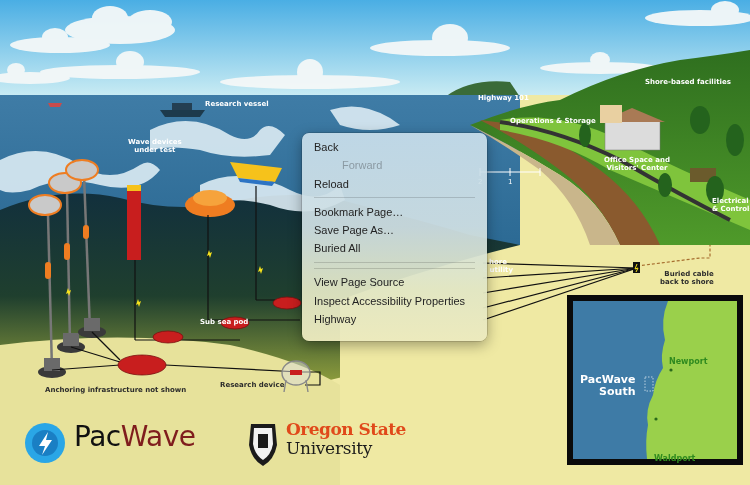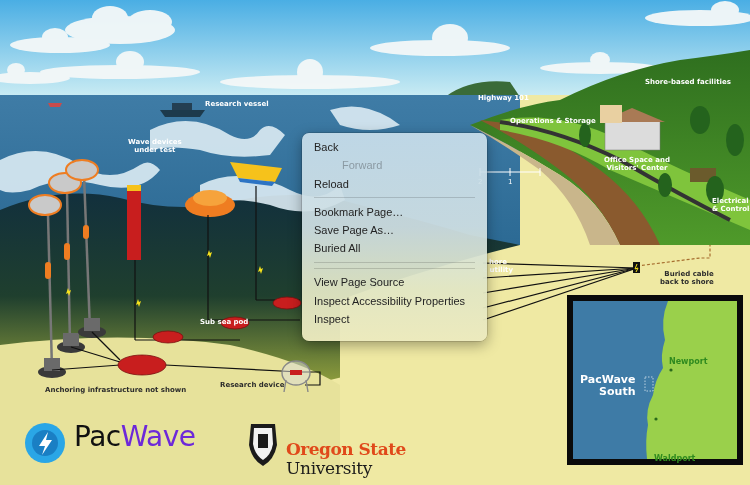--- a/index.html
+++ b/index.html
@@ -6,24 +6,24 @@
   html, body { width: 750px; height: 485px; overflow: hidden; }
   body { font-family: "DejaVu Sans", sans-serif; position: relative; background: #efe9a3; }
   .scene { position: absolute; left: 0; top: 0; width: 750px; height: 485px; overflow: hidden; }
   svg.art { position: absolute; left: 0; top: 0; }
   .lbl { position: absolute; font-family: "DejaVu Sans", sans-serif; font-size: 7px; line-height: 8px; color: #fff; text-align: center; font-weight: bold; white-space: nowrap; }
   .lbl.dark { color: #2c2c2c; text-align: right; }
   .lbl.green { color: #2f8a1f; }
   .map-label { position: absolute; color: #fff; font-weight: bold; font-size: 11px; line-height: 12px; text-align: right; }
   .logo-pac { position: absolute; left: 22px; top: 420px; display: flex; align-items: center; gap: 6px; }
   .logo-pac .pac-text { font-family: "DejaVu Sans", sans-serif; font-size: 28px; font-weight: normal; color: #111; letter-spacing: -0.5px; }
-  .logo-pac .pac-text .wave { color: #6d28d9; }
+  .logo-pac .pac-text .wave { color: #7f1d1d; }
   .logo-osu { position: absolute; left: 248px; top: 420px; display: flex; align-items: center; gap: 6px; }
   .osu-text { font-family: "DejaVu Serif", serif; line-height: 19px; }
-  .osu-line1 { color: #e0491a; font-size: 17px; font-weight: bold; letter-spacing: -0.5px; margin-top: 20px; }
+  .osu-line1 { color: #e0491a; font-size: 17px; font-weight: bold; letter-spacing: -0.5px; }
   .osu-line2 { color: #1b1b1b; font-size: 17px; letter-spacing: -0.3px; }
 
   
   .ctx-menu {
     position: absolute; left: 302px; top: 133px; width: 185px; height: 208px;
     border-radius: 7px;
     background: linear-gradient(180deg, rgba(200,222,235,0.93) 0%, rgba(208,224,228,0.93) 45%, rgba(225,230,196,0.95) 75%, rgba(236,234,190,0.96) 100%);
     box-shadow: 0 4px 14px rgba(0,0,0,0.35), 0 0 0 0.5px rgba(0,0,0,0.25);
     padding: 5px 0;
   }
@@ -263,14 +263,14 @@
   <div class="ctx-item disabled">Forward</div>
   <div class="ctx-item">Reload</div>
   <div class="ctx-sep"></div>
   <div class="ctx-item">Bookmark Page…</div>
   <div class="ctx-item">Save Page As…</div>
   <div class="ctx-item">Buried All</div>
   <div class="ctx-sep"></div>
   <div class="ctx-sep"></div>
   <div class="ctx-item">View Page Source</div>
   <div class="ctx-item">Inspect Accessibility Properties</div>
-  <div class="ctx-item">Inspect</div>
+  <div class="ctx-item">Highway</div>
 </div>
 
 </body></html>

